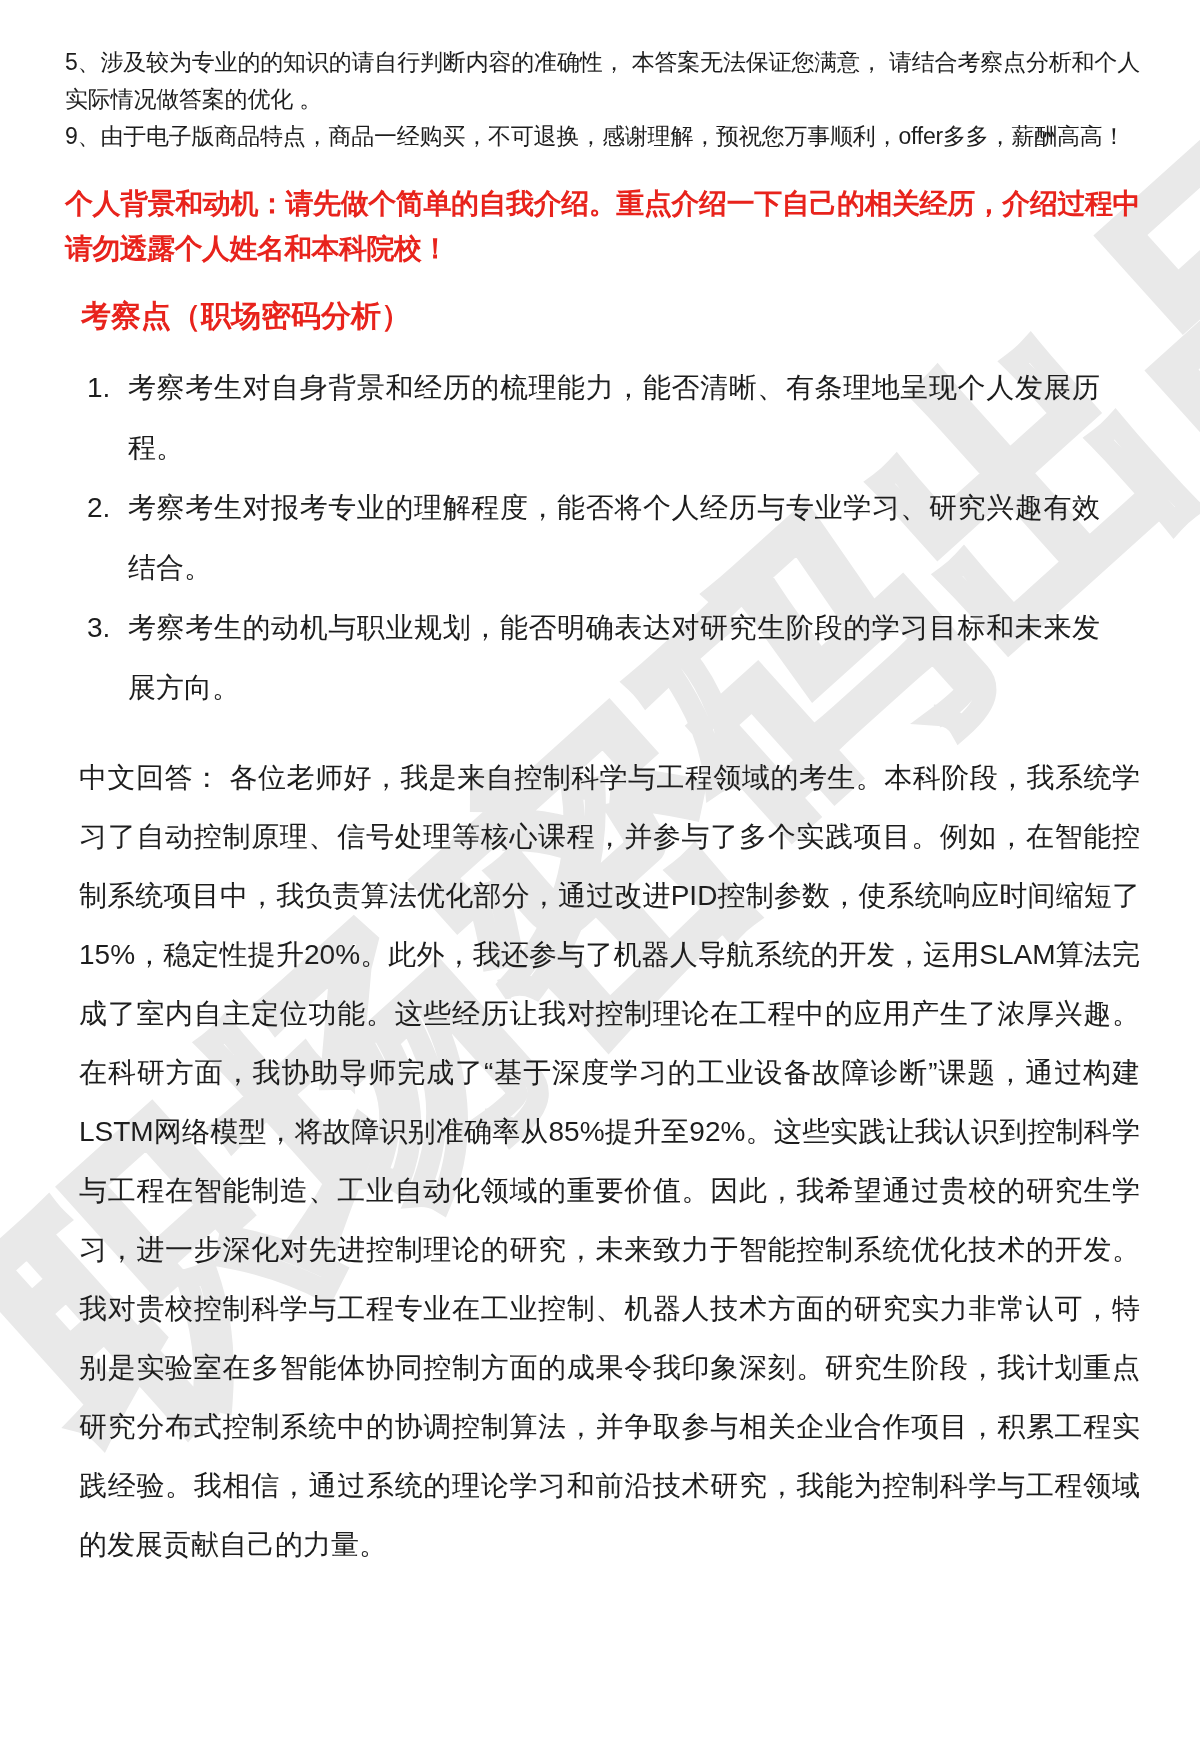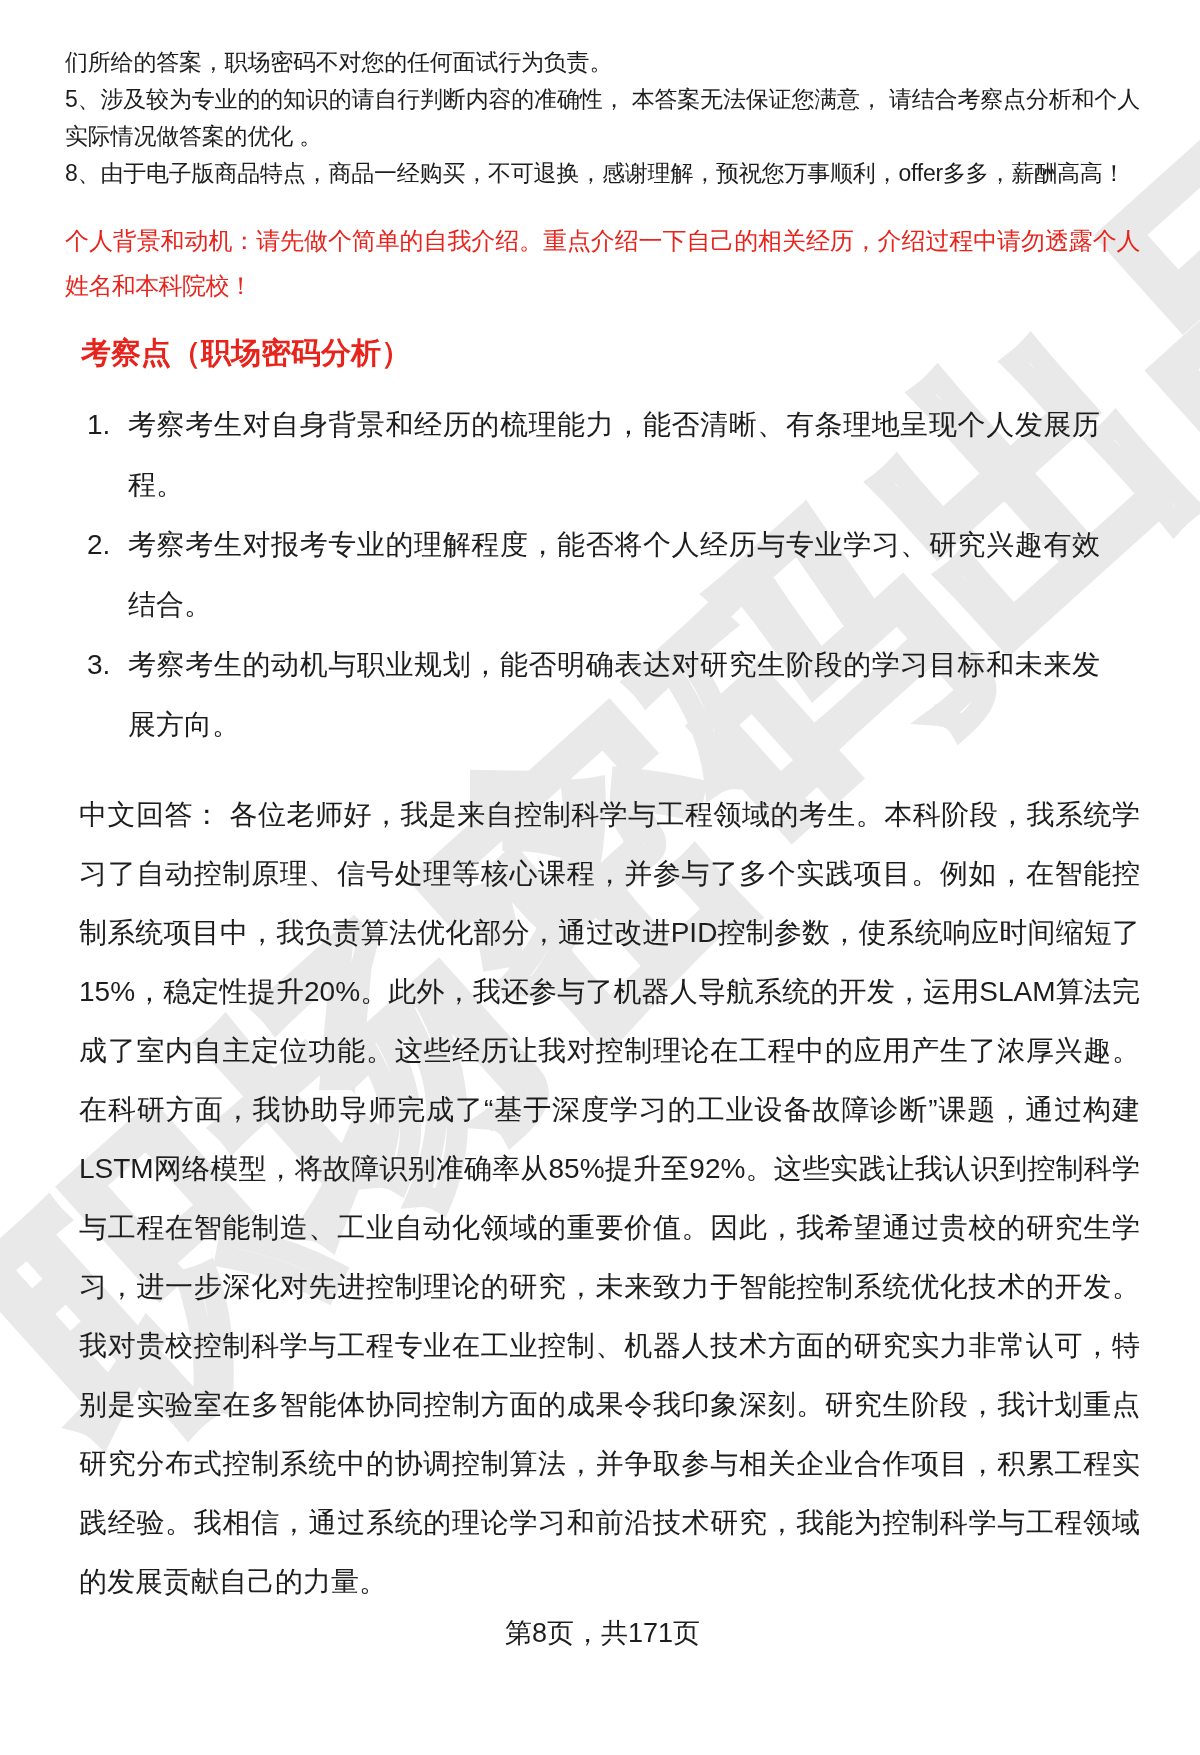--- a/index.html
+++ b/index.html
@@ -45,22 +45,22 @@
   }
   .disclaimer p{
     margin:0;
     font-size:23px;
     line-height:37px;
     text-align:justify;
     letter-spacing:-0.2px;
   }
   .question-heading{
     margin:26px 0 0 0;
-    font-size:24px;
-    font-weight:normal;
+    font-size:28px;
+    font-weight:bold;
     line-height:45px;
     letter-spacing:-0.6px;
     color:var(--heading-red);
     text-align:justify;
   }
   .analysis-heading{
     margin:22px 0 0 16px;
     font-size:30px;
     font-weight:bold;
     line-height:45px;
@@ -98,23 +98,22 @@
 </head>
 <body>
 
 <div class="page">
 
   <div class="watermark">职场密码出品</div>
 
   <div class="content">
 
     <div class="disclaimer">
-      <p>们所给的答案，职场密码不对您的任何面试行为负责。</p>
       <p>5、涉及较为专业的的知识的请自行判断内容的准确性， 本答案无法保证您满意， 请结合考察点分析和个人实际情况做答案的优化 。</p>
-      <p>8、由于电子版商品特点，商品一经购买，不可退换，感谢理解，预祝您万事顺利，offer多多，薪酬高高！</p>
+      <p>9、由于电子版商品特点，商品一经购买，不可退换，感谢理解，预祝您万事顺利，offer多多，薪酬高高！</p>
     </div>
 
     <p class="question-heading">个人背景和动机：请先做个简单的自我介绍。重点介绍一下自己的相关经历，介绍过程中请勿透露个人姓名和本科院校！</p>
 
     <p class="analysis-heading">考察点（职场密码分析）</p>
 
     <div class="points">
       <div class="point">
         <span class="num">1.</span>
         <span>考察考生对自身背景和经历的梳理能力，能否清晰、有条理地呈现个人发展历程。</span>
@@ -124,16 +123,15 @@
         <span>考察考生对报考专业的理解程度，能否将个人经历与专业学习、研究兴趣有效结合。</span>
       </div>
       <div class="point">
         <span class="num">3.</span>
         <span>考察考生的动机与职业规划，能否明确表达对研究生阶段的学习目标和未来发展方向。</span>
       </div>
     </div>
 
     <p class="answer">中文回答： 各位老师好，我是来自控制科学与工程领域的考生。本科阶段，我系统学习了自动控制原理、信号处理等核心课程，并参与了多个实践项目。例如，在智能控制系统项目中，我负责算法优化部分，通过改进PID控制参数，使系统响应时间缩短了15%，稳定性提升20%。此外，我还参与了机器人导航系统的开发，运用SLAM算法完成了室内自主定位功能。这些经历让我对控制理论在工程中的应用产生了浓厚兴趣。在科研方面，我协助导师完成了“基于深度学习的工业设备故障诊断”课题，通过构建LSTM网络模型，将故障识别准确率从85%提升至92%。这些实践让我认识到控制科学与工程在智能制造、工业自动化领域的重要价值。因此，我希望通过贵校的研究生学习，进一步深化对先进控制理论的研究，未来致力于智能控制系统优化技术的开发。我对贵校控制科学与工程专业在工业控制、机器人技术方面的研究实力非常认可，特别是实验室在多智能体协同控制方面的成果令我印象深刻。研究生阶段，我计划重点研究分布式控制系统中的协调控制算法，并争取参与相关企业合作项目，积累工程实践经验。我相信，通过系统的理论学习和前沿技术研究，我能为控制科学与工程领域的发展贡献自己的力量。</p>
 
-    <div class="footer">第8页，共171页</div>
 
   </div>
 </div>
 
 </body></html>

